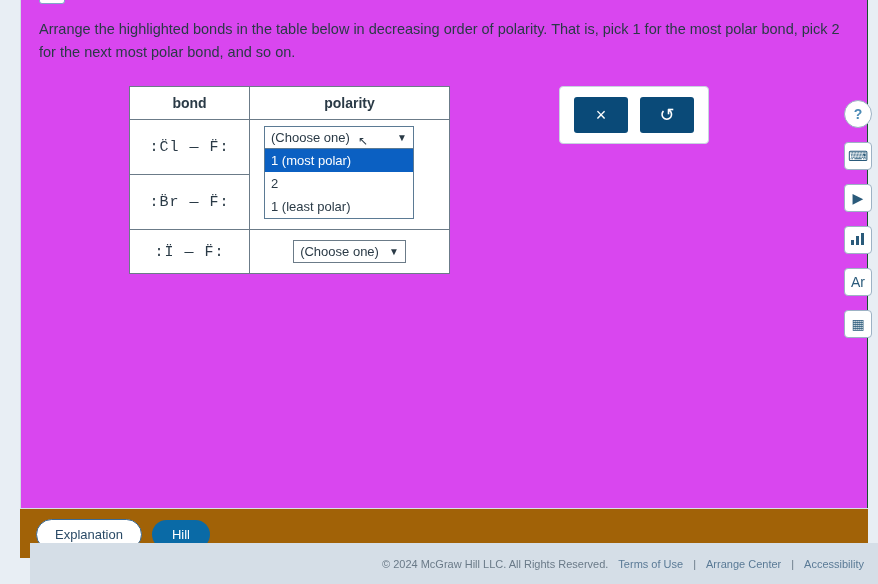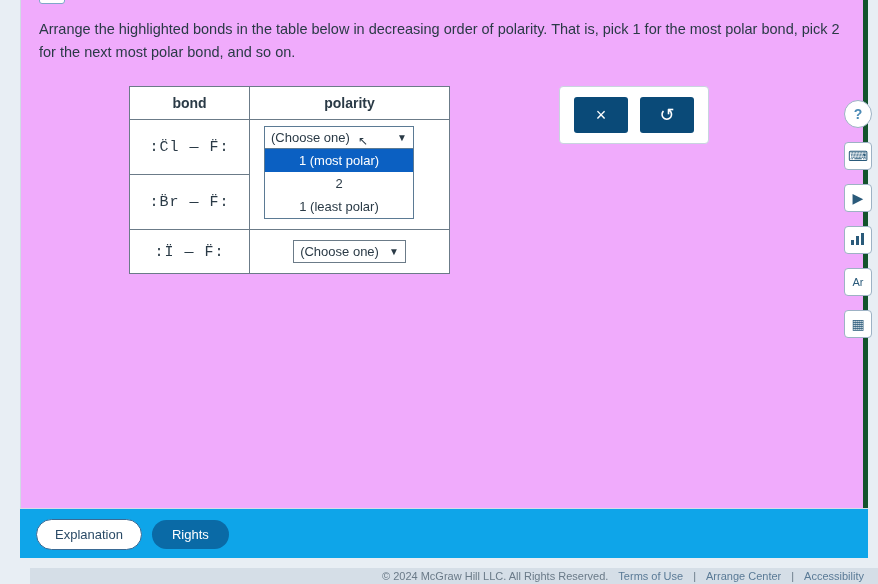--- a/index.html
+++ b/index.html
@@ -5,27 +5,27 @@
   * { box-sizing: border-box; margin: 0; padding: 0; }
   body {
     font-family: Arial, Helvetica, sans-serif;
     background: #e8eef4;
     width: 878px;
     height: 584px;
     overflow: hidden;
     position: relative;
   }
   .page {
-    background: #f0abfc;
+    background: #d946ef;
     margin: 0 10px 0 20px;
     padding: 12px 18px 0 18px;
     height: 540px;
     position: relative;
     border-left: 1px solid #d0dae4;
-    border-right: 5px solid #14532d;
+    border-right: 1px solid #14532d;
   }
   .chevron-box {
     position: absolute;
     top: -18px; left: 18px;
     width: 26px; height: 22px;
     border: 1px solid #7fa8c9;
     border-radius: 3px;
     background: #fff;
     display: flex; align-items: center; justify-content: center;
     color: #0a6aa6;
@@ -92,21 +92,21 @@
     display: flex;
     justify-content: space-between;
     align-items: center;
     background: #fff;
   }
   .dd-list {
     border: 1px solid #5b7a94;
     border-top: none;
     background: #fff;
     font-size: 13px;
-    text-align: center;
+    text-align: left;
   }
   .dd-item { padding: 4px 6px; cursor: pointer; }
   .dd-item.hover { background: #0b60c2; color: #fff; }
   .cursor {
     position: absolute;
     top: 8px; left: 94px;
     font-size: 12px;
     pointer-events: none;
   }
   .action-btns {
@@ -150,21 +150,21 @@
   .tool.help {
     border-radius: 50%;
     color: #4b8ab5;
     font-weight: bold;
   }
   .bottom-bar {
     position: absolute;
     left: 20px; right: 10px; bottom: 26px;
     padding: 10px 16px 8px 16px;
     border-top: 1px solid #d6dee6;
-    background: #0ea5e9;
+    background: #a16207;
     display: flex;
     align-items: center;
     gap: 10px;
   }
   .btn-outline {
     padding: 7px 18px;
     border: 1px solid #3a6a95;
     border-radius: 18px;
     background: #fff;
     color: #2a4a66;
@@ -176,21 +176,21 @@
     border: none;
     border-radius: 18px;
     background: #0a6aa6;
     color: #fff;
     font-size: 13px;
     cursor: pointer;
   }
   .footer {
     position: absolute;
     left: 0; right: 0; bottom: 0;
-    height: 16px;
+    height: 41px;
     background: #d5dee7;
     font-size: 11px;
     color: #6a7a88;
     display: flex;
     align-items: center;
     justify-content: flex-end;
     padding-right: 14px;
     gap: 10px;
     margin-left: 30px;
   }
@@ -279,30 +279,30 @@
   <div class="tool">
       <span>
     <svg width="16" height="14" viewBox="0 0 16 14">
           <rect x="1" y="8" width="3" height="5" fill="#2a5a7a"></rect>
           <rect x="6" y="4" width="3" height="9" fill="#2a5a7a"></rect>
           <rect x="11" y="1" width="3" height="12" fill="#2a5a7a"></rect>
         </svg>
   </span>
     </div>
   <div class="tool">
-      <span style="font-size:11px;">Ar</span>
+      <span style="font-size:14px;">Ar</span>
     </div>
   <div class="tool">
       <span>▦</span>
     </div>
 </div>
 
 <div class="bottom-bar">
   <button class="btn-outline">Explanation</button>
-  <button class="btn-primary">Rights</button>
+  <button class="btn-primary">Hill</button>
 </div>
 
 <div class="footer">
   <span>© 2024 McGraw Hill LLC. All Rights Reserved.</span>
   <a>Terms of Use</a>
   <span>|</span>
   <a>Arrange Center</a>
   <span>|</span>
   <a>Accessibility</a>
 </div>

